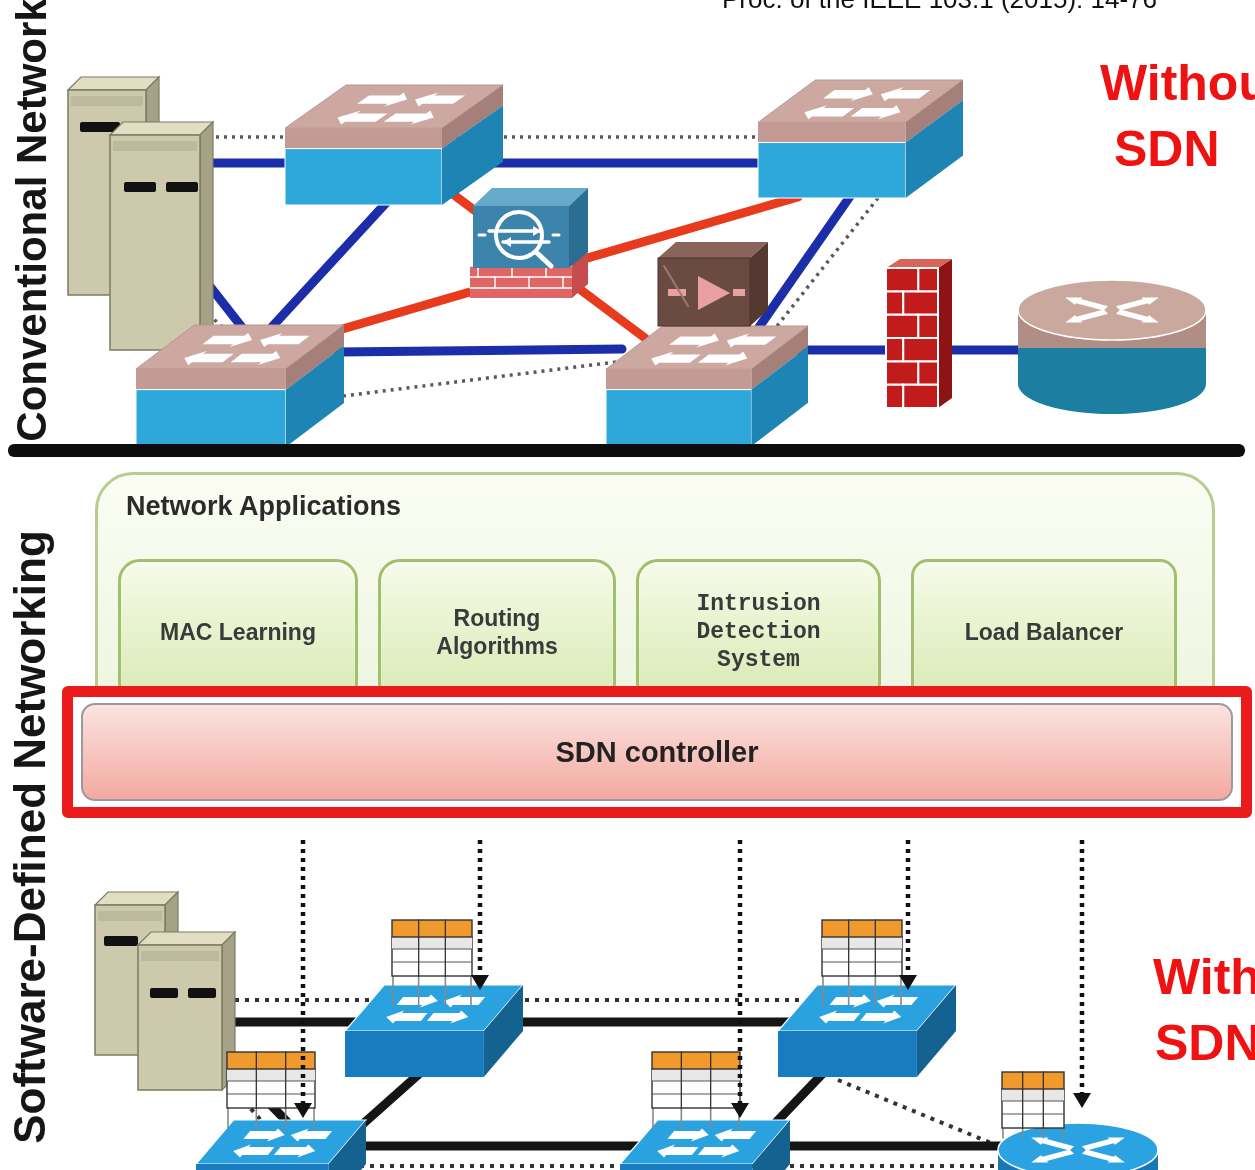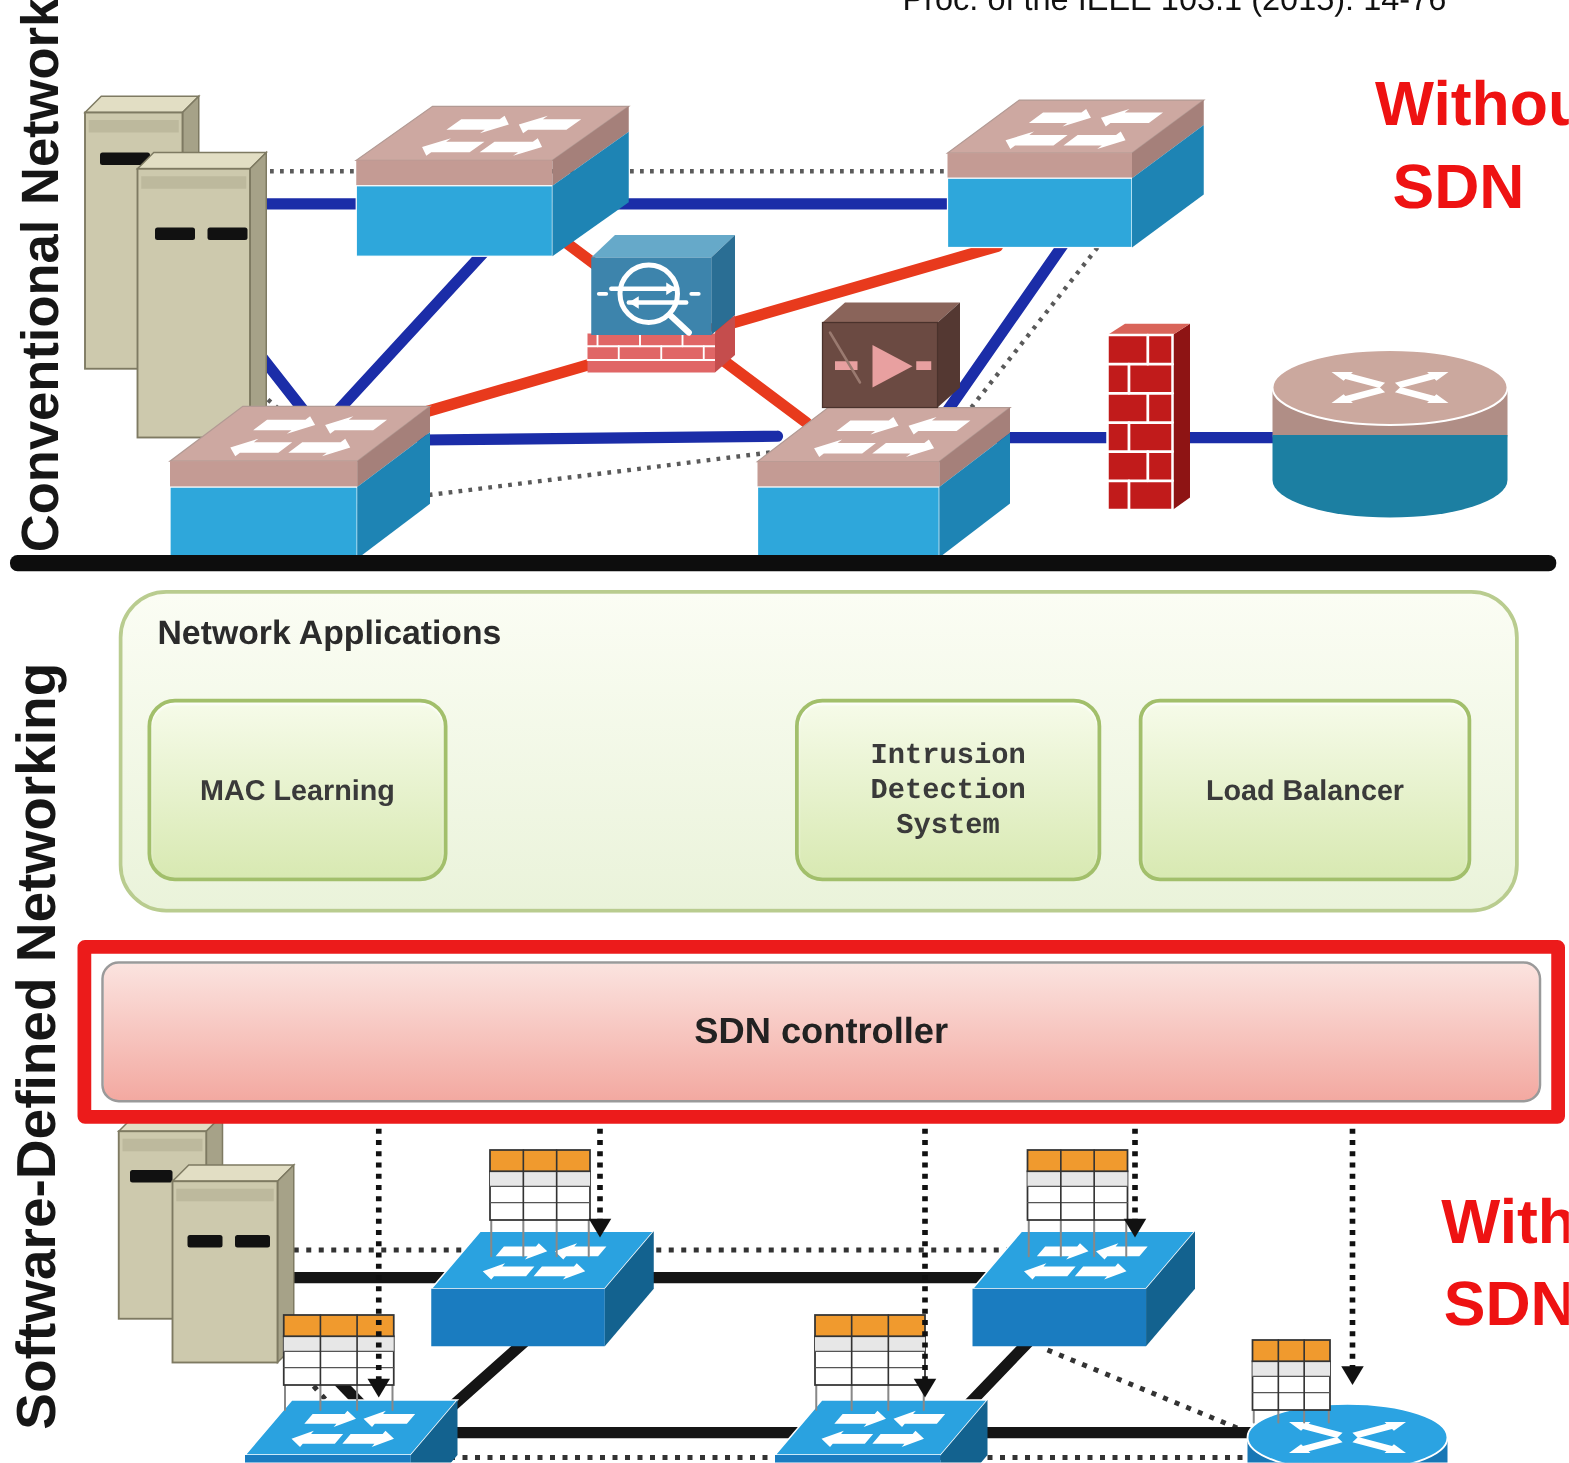--- a/index.html
+++ b/index.html
@@ -8,34 +8,34 @@
   #diagram-svg{position:absolute;left:0;top:0;z-index:1;}
   .citation{position:absolute;left:722px;top:-16px;font-size:26px;color:#111;z-index:3;white-space:nowrap;}
   .side-label{position:absolute;z-index:3;font-weight:bold;color:#161616;text-align:center;
               transform:rotate(-90deg);white-space:nowrap;}
   .side-label.conv{font-size:42px;width:500px;left:-218px;top:196px;}
   .side-label.sdn{font-size:44px;width:680px;left:-310px;top:812px;}
   .red-note{position:absolute;z-index:3;font-weight:bold;color:#EE1212;white-space:nowrap;
             font-size:50px;line-height:1;}
   .divider{position:absolute;left:8px;top:444px;width:1237px;height:13px;background:#0d0d0d;
            border-radius:6px;z-index:2;}
-  .apps-panel{position:absolute;left:95px;top:472px;width:1120px;height:258px;box-sizing:border-box;
+  .apps-panel{position:absolute;left:95px;top:472px;width:1120px;height:290px;box-sizing:border-box;
               border:3px solid #B9CC8F;border-radius:38px;z-index:2;
               background:linear-gradient(#FBFDF4,#EAF3DA);}
   .apps-title{position:absolute;left:28px;top:16px;font-size:27px;font-weight:bold;color:#2b2b2b;}
   .app-box{position:absolute;top:84px;height:146px;box-sizing:border-box;border:3px solid #A2BF6B;
            border-radius:22px;background:linear-gradient(#F6FBE9,#D8E9B2);
            display:flex;align-items:center;justify-content:center;text-align:center;
            font-size:23px;font-weight:bold;color:#3a3a3a;line-height:1.22;padding:4px 10px;
            box-shadow:inset 0 2px 2px rgba(255,255,255,.8);}
   .app-box.b0{left:20px;width:240px;}
   .app-box.b1{left:280px;width:238px;}
   .app-box.b2{left:538px;width:245px;font-family:Liberation Mono, monospace;}
   .app-box.b3{left:813px;width:266px;border-radius:17px;}
-  .ctrl-frame{position:absolute;left:62px;top:752px;width:1190px;height:147px;box-sizing:border-box;
+  .ctrl-frame{position:absolute;left:62px;top:686px;width:1190px;height:132px;box-sizing:border-box;
               border:11px solid #EC1B1B;border-radius:6px;z-index:2;background:#fff;}
   .ctrl-box{position:absolute;left:8px;top:6px;right:8px;bottom:6px;border:2px solid #9a9a9a;
             border-radius:14px;background:linear-gradient(#FBE3DF,#F3A9A1);
             display:flex;align-items:center;justify-content:center;
             font-size:29px;font-weight:bold;color:#222;}
 </style>
 </head>
 <body>
 
 <svg id="diagram-svg" width="1255" height="1170">
@@ -360,19 +360,20 @@
 <div class="red-note" style="left:1100px;top:58px;">Without</div>
 <div class="red-note" style="left:1114px;top:124px;">SDN</div>
 <div class="red-note" style="left:1153px;top:952px;">With</div>
 <div class="red-note" style="left:1155px;top:1018px;">SDN</div>
 
 <div class="divider"></div>
 
 <div class="apps-panel">
   <div class="apps-title">Network Applications</div>
   <div class="app-box b0">MAC Learning</div>
+  <div class="app-box b1">Routing Algorithms</div>
   <div class="app-box b2">Intrusion Detection System</div>
   <div class="app-box b3">Load Balancer</div>
 </div>
 
 <div class="ctrl-frame">
   <div class="ctrl-box">SDN controller</div>
 </div>
 
 </body></html>

